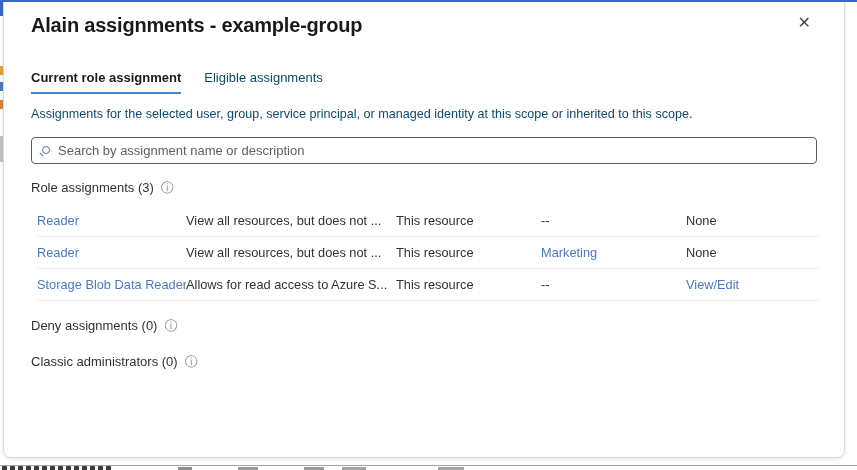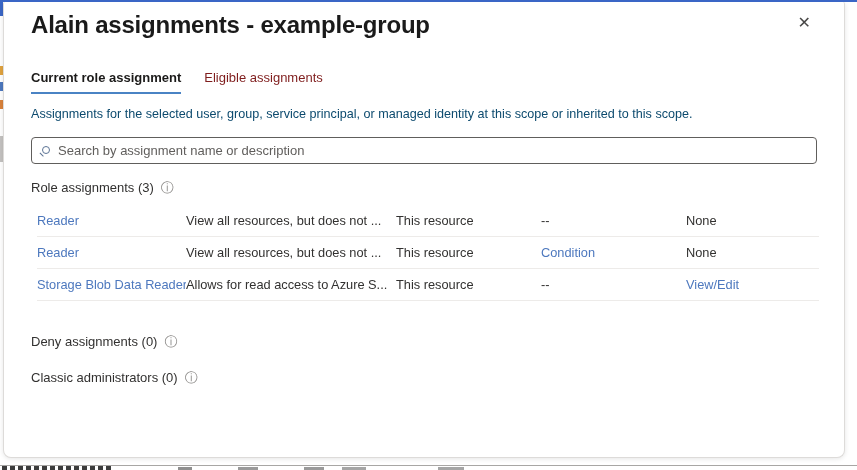--- a/index.html
+++ b/index.html
@@ -29,48 +29,48 @@
     border:1px solid #dddbd9;
     border-top:none;
     border-radius:2px 2px 8px 8px;
     box-shadow:0 1px 5px rgba(0,0,0,.10);
     padding:0 27px;
     z-index:2;
     overflow:hidden;
   }
 
   .title-row { display:flex; justify-content:space-between; align-items:flex-start; margin-top:10px; }
-  .dialog-title { font-size:24px; font-weight:700; color:#1a1a1a; line-height:26px; letter-spacing:-0.2px; }
+  .dialog-title { font-size:20px; font-weight:700; color:#1a1a1a; line-height:26px; letter-spacing:-0.2px; }
   .close-btn {
     background:none; border:none; cursor:pointer; padding:2px 4px; margin-right:2px;
     font-size:16px; line-height:18px; color:#494847; font-family:"Liberation Sans",sans-serif;
   }
 
   .tabs { display:flex; gap:23px; margin-top:32px; }
-  .tab { font-size:13px; padding-bottom:7px; cursor:pointer; color:#7f1d1d; }
+  .tab { font-size:13px; padding-bottom:7px; cursor:pointer; color:#0c4a6e; }
   .tab.active { font-weight:700; color:#1b1a19; border-bottom:2px solid #4a83c4; }
 
   .intro { margin-top:12px; font-size:12.6px; color:#0c4a6e; line-height:16px; }
 
   .search-box {
     margin-top:15px; height:27px; border:1px solid #605e5c; border-radius:4px;
     display:flex; align-items:center; padding:0 8px; background:#fff;
   }
   .search-glyph { position:relative; width:10px; height:10px; flex:0 0 auto; margin-right:8px; }
   .search-glyph .lens { width:8px; height:8px; border:1.4px solid #5c7495; border-radius:50%; position:absolute; right:0; top:0; }
   .search-glyph .handle { position:absolute; width:5px; height:1.4px; background:#5c7495; left:-1px; bottom:0px; transform:rotate(45deg); }
   .search-box input {
     border:none; outline:none; flex:1; font-size:13px; font-family:"Liberation Sans",sans-serif;
     color:#323130; background:transparent;
   }
   .search-box input::placeholder { color:#605e5c; opacity:1; }
 
   .section-heading { display:flex; align-items:center; gap:7px; font-size:13px; color:#323130; }
   .h-role { margin-top:16px; }
-  .h-deny { margin-top:33px;text-align:center; }
+  .h-deny { margin-top:17px;text-align:center; }
   .h-classic { margin-top:21px; }
   .info-icon { font-size:13px; color:#8a8886; line-height:13px; cursor:pointer; }
 
   .grid { margin-top:10px; margin-left:6px; width:782px; }
   .grid-row {
     display:grid;
     grid-template-columns:149px 210px 145px 145px 1fr;
     align-items:center;
     border-bottom:1px solid #edebe9;
   }
@@ -131,21 +131,21 @@
       <div class="cell">View all resources, but does not ...</div>
       <div class="cell">This resource</div>
       <div class="cell">--</div>
       <div class="cell">None</div>
     </div>
 
     <div class="grid-row body">
       <div class="cell tight link">Reader</div>
       <div class="cell">View all resources, but does not ...</div>
       <div class="cell">This resource</div>
-      <div class="cell link">Condition</div>
+      <div class="cell link">Marketing</div>
       <div class="cell">None</div>
     </div>
 
     <div class="grid-row body">
       <div class="cell tight link">Storage Blob Data Reader</div>
       <div class="cell">Allows for read access to Azure S...</div>
       <div class="cell">This resource</div>
       <div class="cell">--</div>
       <div class="cell link">View/Edit</div>
     </div>

